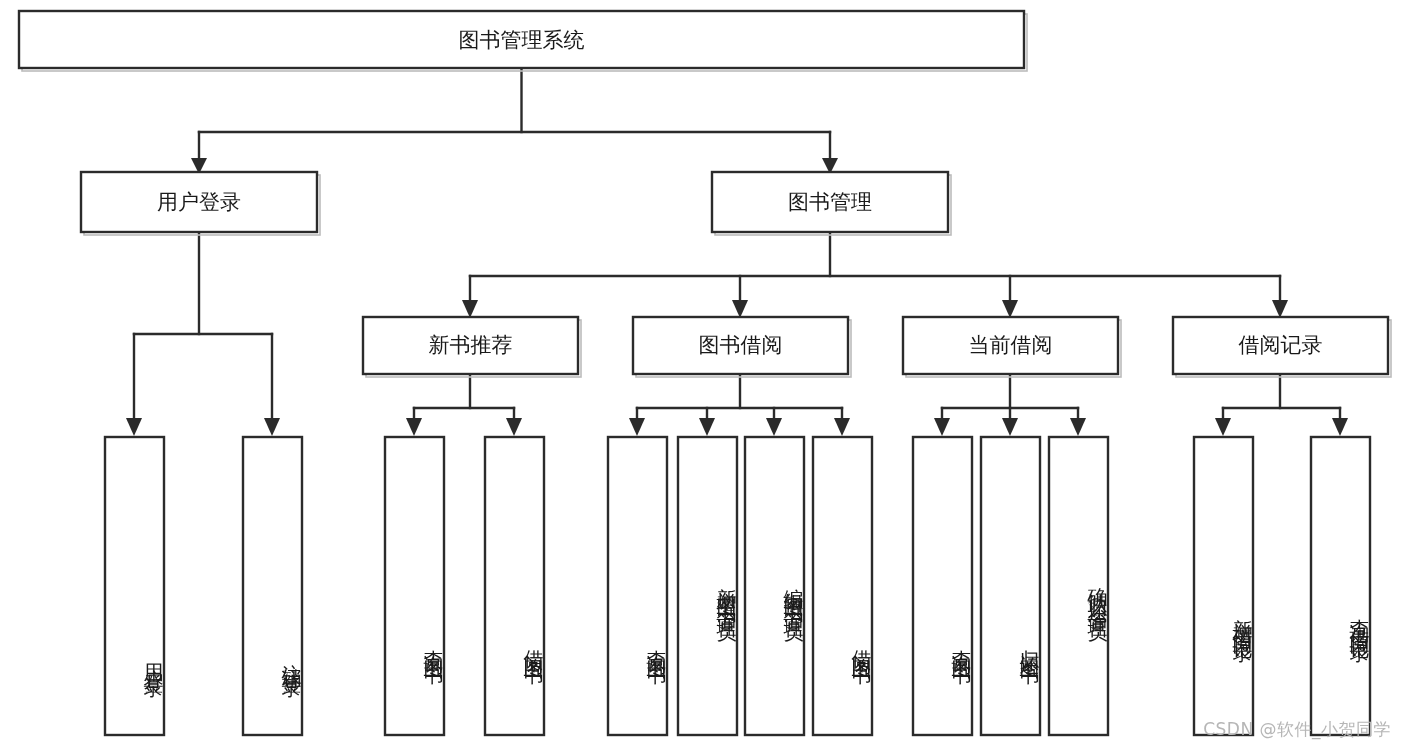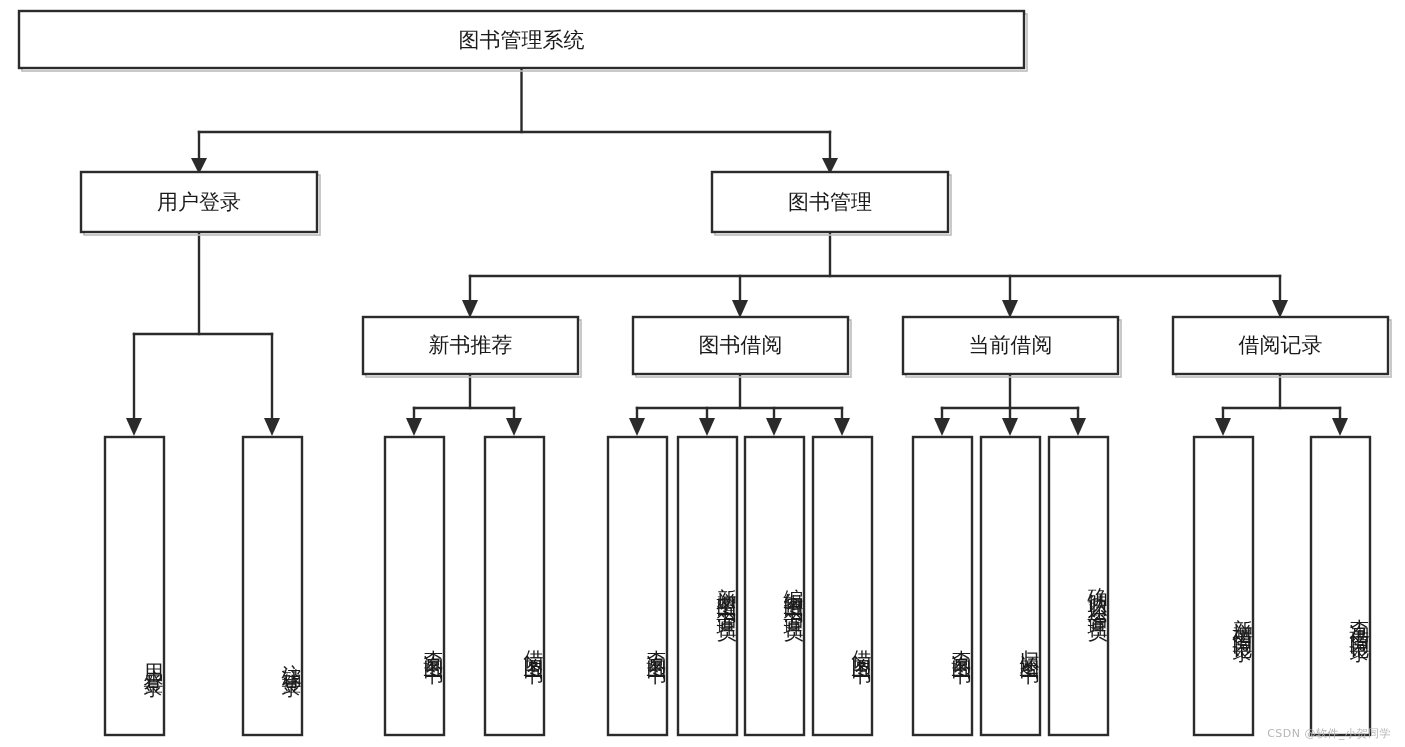--- a/index.html
+++ b/index.html
@@ -54,21 +54,21 @@
     font-size: 21px;
     fill: #1a1a1a;
     text-anchor: middle;
     dominant-baseline: middle;
   }
   .watermark-text {
     position: absolute;
     right: 14px;
     bottom: 6px;
     font-family: "DejaVu Sans", "Liberation Sans", sans-serif;
-    font-size: 11px;
+    font-size: 17px;
     color: #b6b6b6;
     white-space: nowrap;
     letter-spacing: 0.5px;
     pointer-events: none;
   }
   .vlabel {
     position: absolute;
     display: flex;
     align-items: flex-start;
     justify-content: center;

